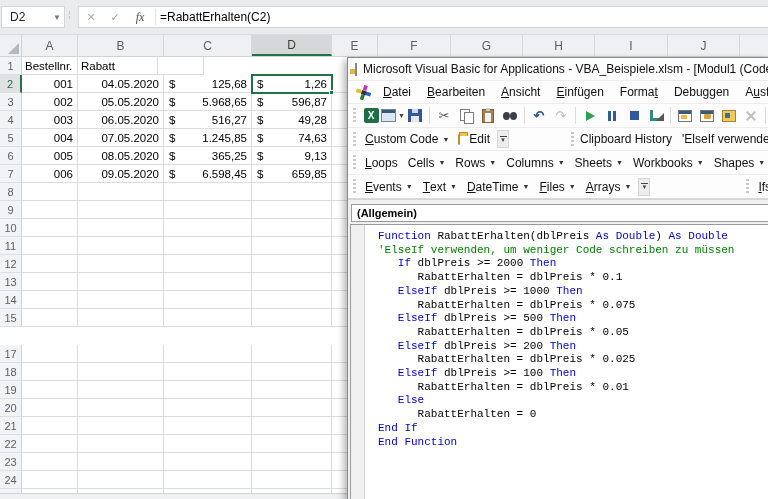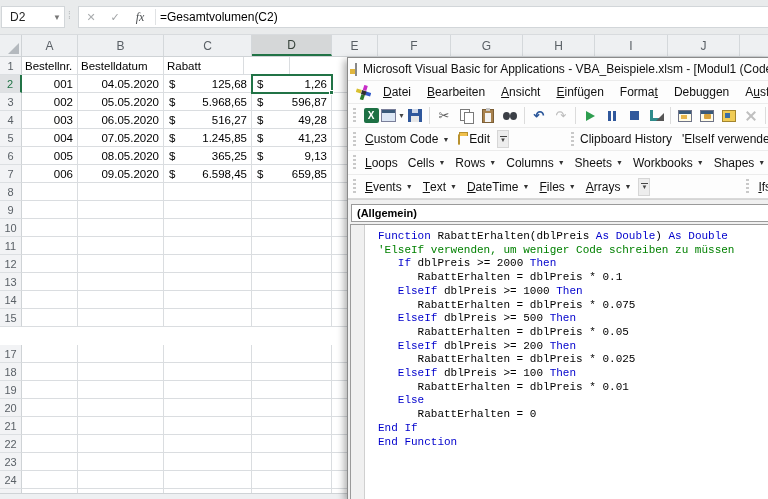--- a/index.html
+++ b/index.html
@@ -141,21 +141,21 @@
     <div class="namebox">
       <span class="nb-text">D2</span>
       <span class="nb-arrow">▼</span>
     </div>
     <span class="nb-dots">⁞</span>
     <div class="fbar">
       <span class="fbtn">✕</span>
       <span class="fbtn ok">✓</span>
       <span class="fx">fx</span>
       <span class="fdiv"></span>
-      <span class="fvalue">=Gesamtvolumen(C2)</span>
+      <span class="fvalue">=RabattErhalten(C2)</span>
     </div>
   </div>
 
   <div class="xl-colhead" id="colheads">
     <div class="corner">
         <span class="tri"></span>
       </div>
   <div class="chead" style="width: 56px;">A</div>
       <div class="chead" style="width: 86px;">B</div>
       <div class="chead" style="width: 88px;">C</div>
@@ -165,21 +165,20 @@
       <div class="chead" style="width: 72px;">G</div>
       <div class="chead" style="width: 72px;">H</div>
       <div class="chead" style="width: 73px;">I</div>
       <div class="chead" style="width: 72px;">J</div>
     </div>
 
   <div class="xl-grid" id="grid">
       <div class="g-row" style="top: 0px;">
         <div class="rhead">1</div>
         <div class="gcell hdr" style="width: 56px;">Bestellnr.</div>
-        <div class="gcell hdr" style="width: 86px;">Bestelldatum</div>
         <div class="gcell hdr" style="width: 80px;">Rabatt</div>
         <div class="gcell" style="width: 46px;"></div>
       </div>
       <div class="g-row" style="top: 18px;">
         <div class="rhead sel">2</div>
         <div class="gcell right" style="width: 56px;">001</div>
         <div class="gcell right" style="width: 86px;">04.05.2020</div>
         <div class="gcell acct" style="width: 88px;">
           <span>$</span>
           <span>125,68</span>
@@ -221,21 +220,21 @@
       <div class="g-row" style="top: 72px;">
         <div class="rhead">5</div>
         <div class="gcell right" style="width: 56px;">004</div>
         <div class="gcell right" style="width: 86px;">07.05.2020</div>
         <div class="gcell acct" style="width: 88px;">
           <span>$</span>
           <span>1.245,85</span>
         </div>
         <div class="gcell acct" style="width: 80px;">
           <span>$</span>
-          <span>41,23</span>
+          <span>74,63</span>
         </div>
         <div class="gcell" style="width: 46px;"></div>
       </div>
       <div class="g-row" style="top: 90px;">
         <div class="rhead">6</div>
         <div class="gcell right" style="width: 56px;">005</div>
         <div class="gcell right" style="width: 86px;">08.05.2020</div>
         <div class="gcell acct" style="width: 88px;">
           <span>$</span>
           <span>365,25</span>

